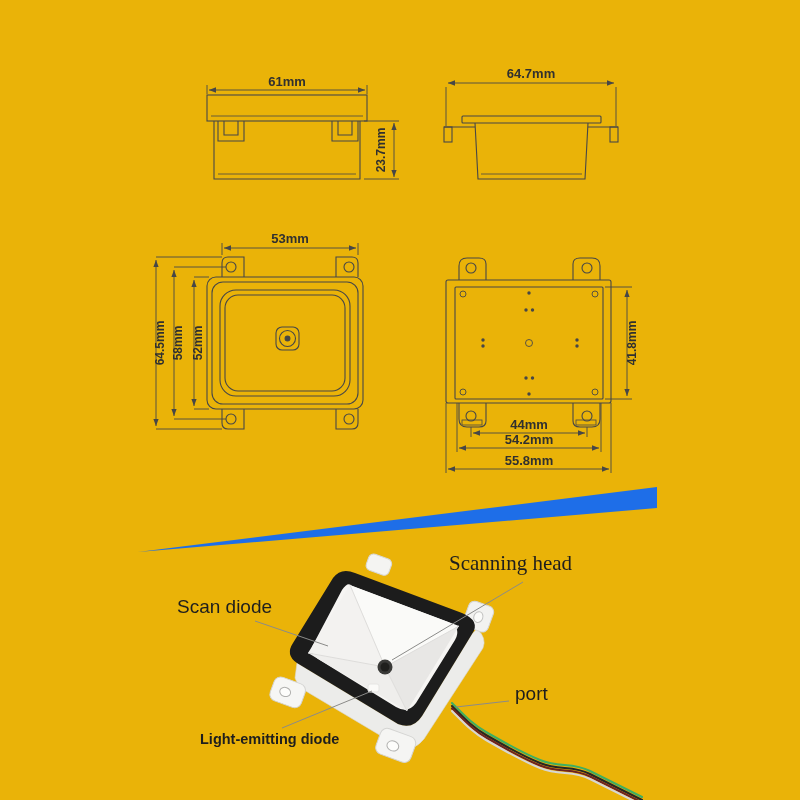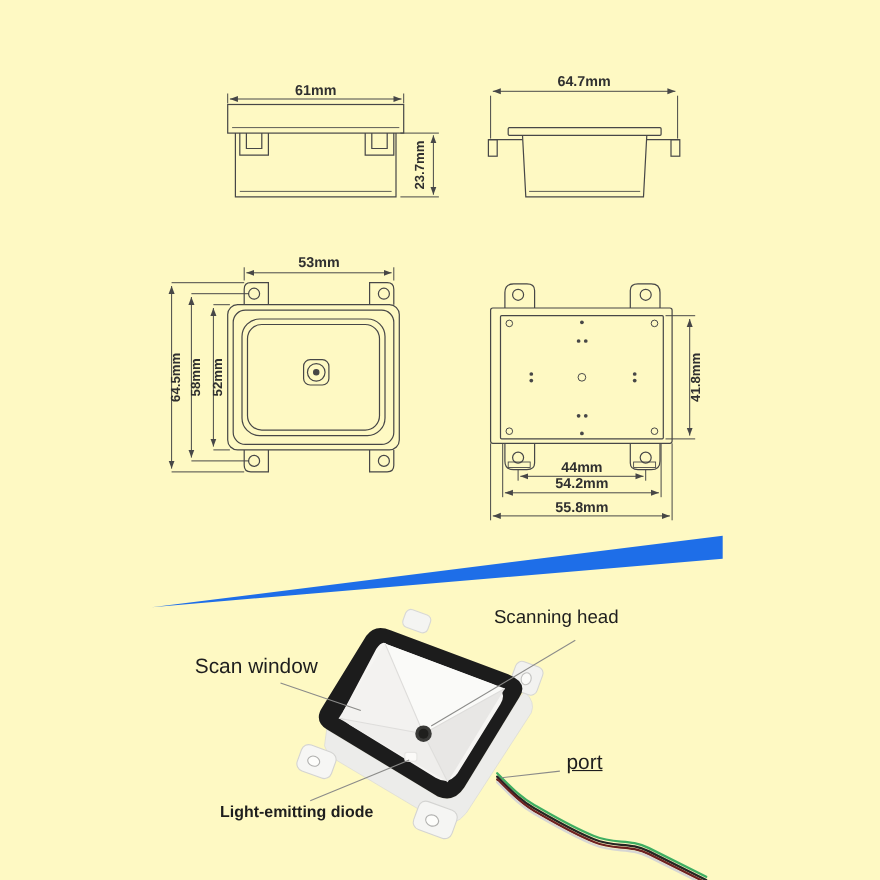--- a/index.html
+++ b/index.html
@@ -1,24 +1,24 @@
 <!DOCTYPE html>
 <html><head>
 <meta charset="utf-8">
 <style>
   html,body{margin:0;padding:0;background:#fff;}
-  .canvas{position:relative;width:800px;height:800px;background:#fef9c3;overflow:hidden;
+  .canvas{position:relative;width:800px;height:800px;background:#eab308;overflow:hidden;
           font-family:"Liberation Sans",sans-serif;}
   .canvas svg{position:absolute;left:0;top:0;}
   .dim{font-family:"Liberation Sans",sans-serif;font-size:12px;font-weight:700;fill:#303030;}
   .dim-big{font-family:"Liberation Sans",sans-serif;font-size:13px;font-weight:700;fill:#303030;}
   .photo-label{position:absolute;color:#1e1e1e;white-space:nowrap;}
-  .lbl-scanhead{left:449px;top:551px;font-size:17px;}
+  .lbl-scanhead{left:449px;top:551px;font-size:21px;font-family:Liberation Serif, serif;}
   .lbl-scanwin{left:177px;top:596px;font-size:19px;}
-  .lbl-port{left:515px;top:683px;font-size:19px;text-decoration:underline;}
+  .lbl-port{left:515px;top:683px;font-size:19px;}
   .lbl-led{left:200px;top:731px;font-size:14.5px;font-weight:700;}
 </style>
 </head>
 <body>
 
 <div class="canvas">
 
   <svg width="800" height="800" viewBox="0 0 800 800">
     <defs>
       <marker id="arr" viewBox="0 0 10 10" refX="9" refY="5" markerWidth="9" markerHeight="9" orient="auto-start-reverse">
@@ -209,17 +209,17 @@
       <g stroke="#8b8b89" stroke-width="1" fill="none">
         <path d="M523,582 L392,660"></path>
         <path d="M255,621 L328,646"></path>
         <path d="M282,728 L372,691"></path>
         <path d="M509,701 L456,707"></path>
       </g>
     </g>
   </svg>
 
   <div class="photo-label lbl-scanhead">Scanning head</div>
-  <div class="photo-label lbl-scanwin">Scan window</div>
+  <div class="photo-label lbl-scanwin">Scan diode</div>
   <div class="photo-label lbl-port">port</div>
   <div class="photo-label lbl-led">Light-emitting diode</div>
 
 </div>
 
 </body></html>

